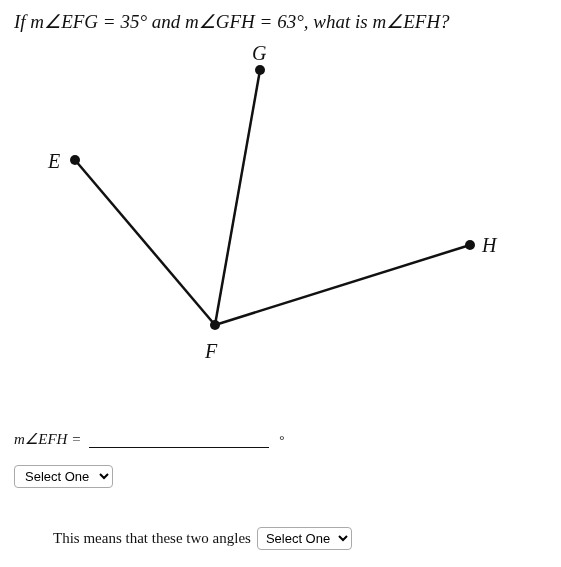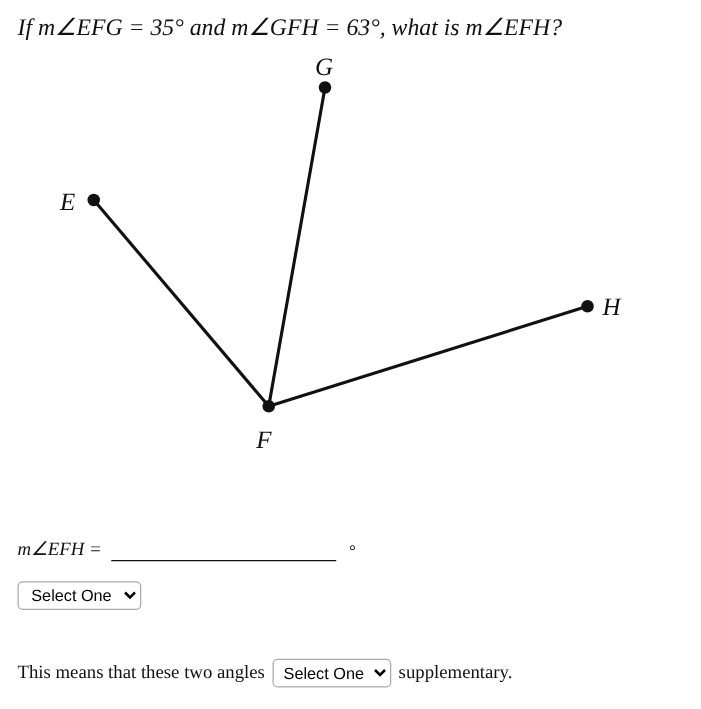--- a/index.html
+++ b/index.html
@@ -84,20 +84,21 @@
       left: 14px;
       display: flex;
       align-items: center;
       gap: 6px;
       font-size: 15px;
       color: #111;
     }
 
     .bottom-row .static-text {
       font-style: normal;
+      margin-left: 39px;
     }
 
     .inline-select {
       appearance: auto;
       border: 1px solid #aaa;
       border-radius: 4px;
       padding: 2px 4px;
       font-size: 13px;
       background: #fff;
       cursor: pointer;
@@ -152,14 +153,13 @@
   </select>
 </div>
 
 <div class="bottom-row">
   <span class="static-text">This means that these two angles</span>
   <select class="inline-select">
     <option>Select One</option>
     <option>are</option>
     <option>are not</option>
   </select>
-  <span class="static-text">supplementary.</span>
 </div>
 
 </body></html>

